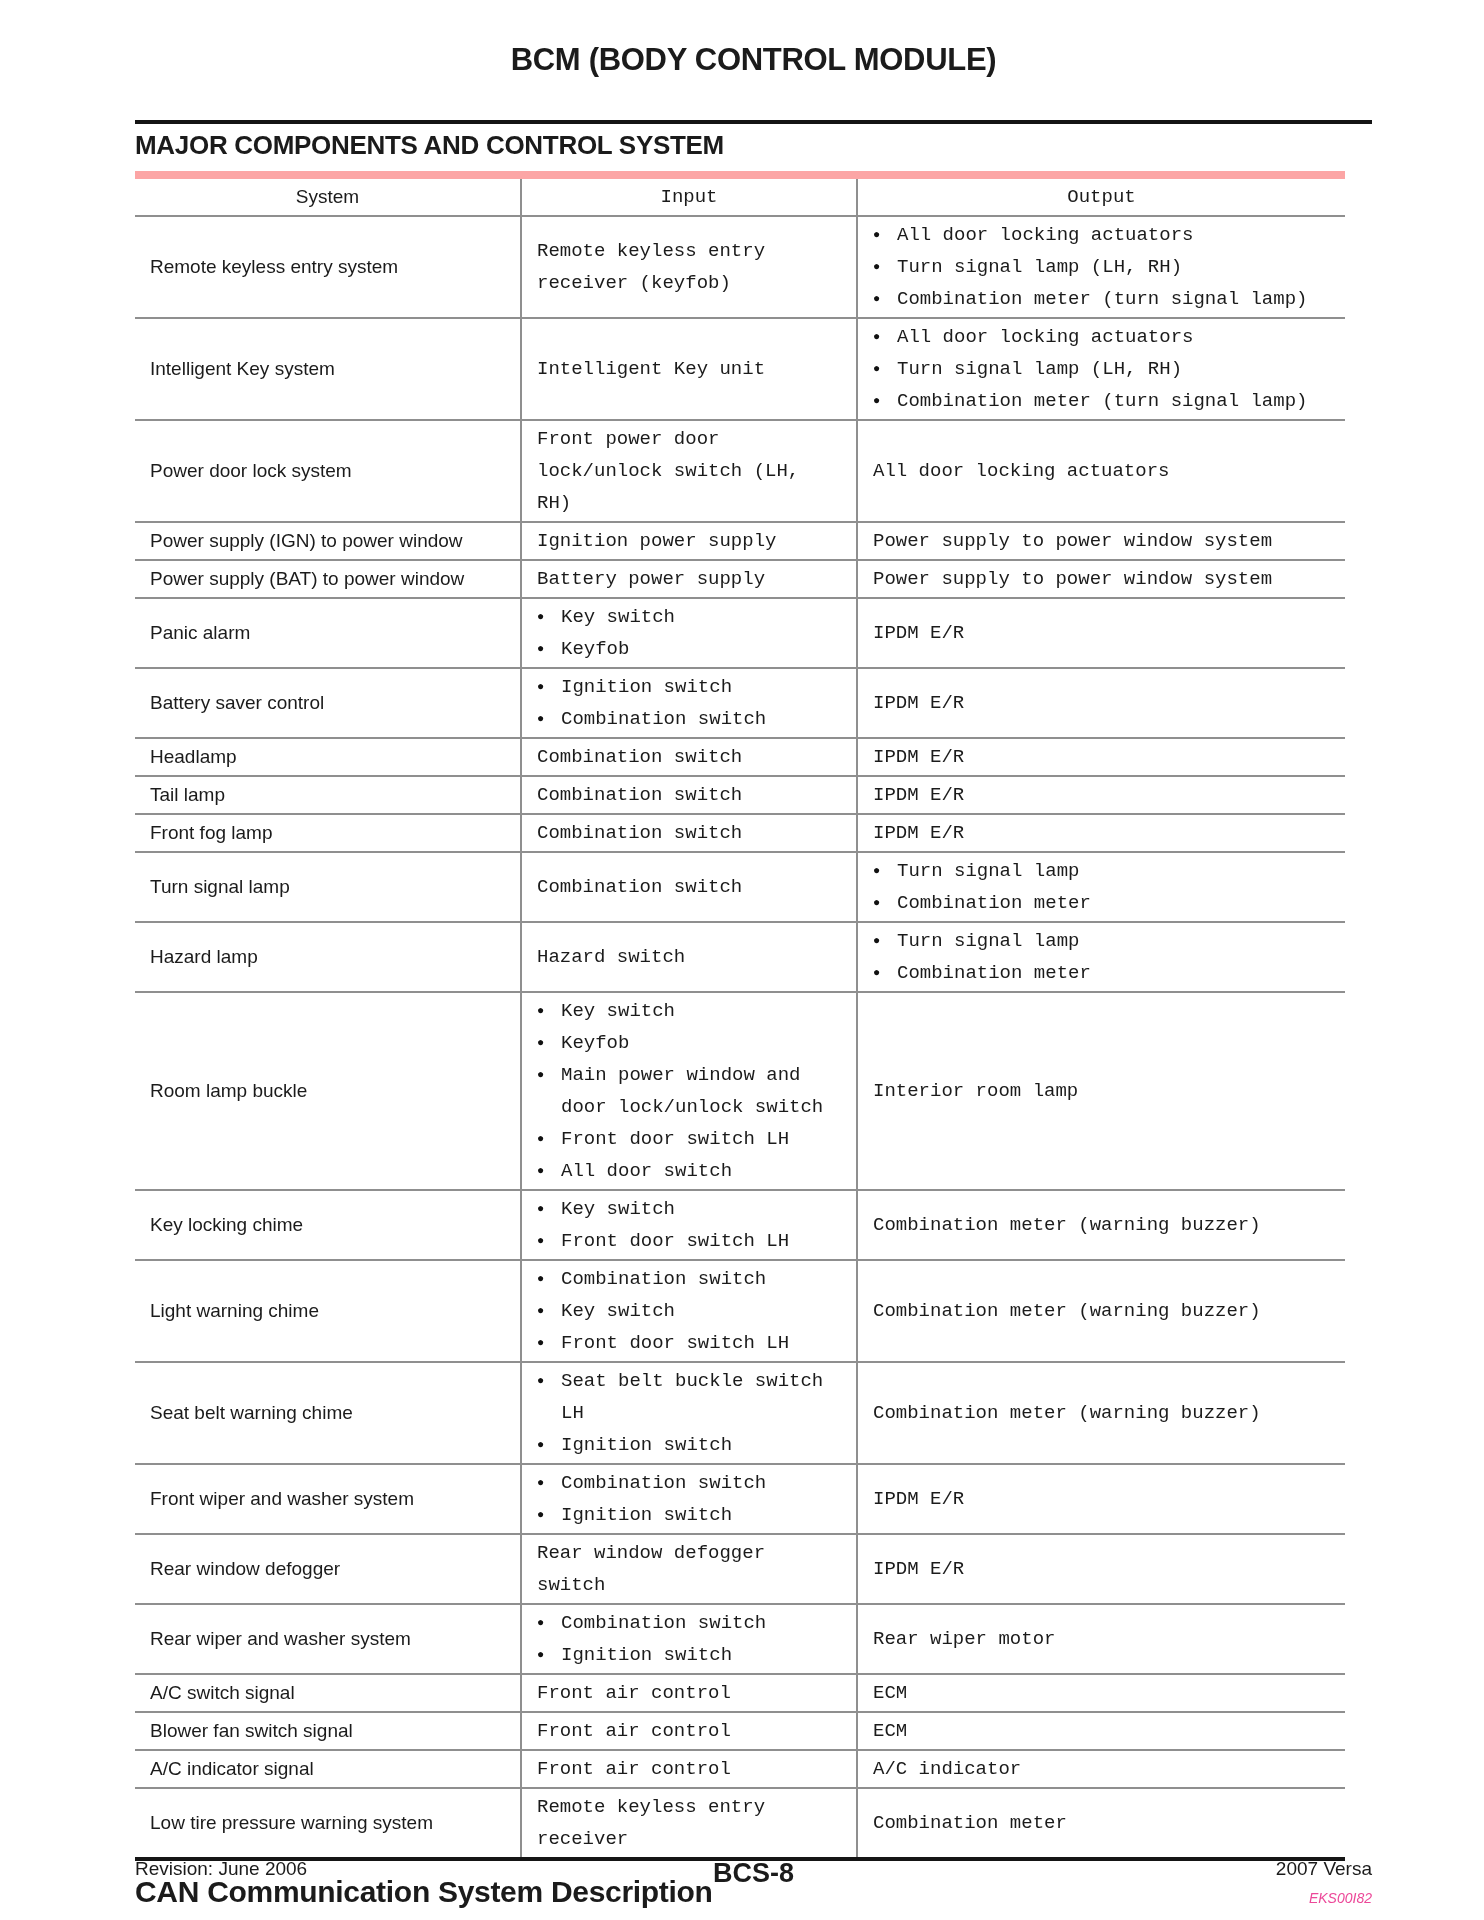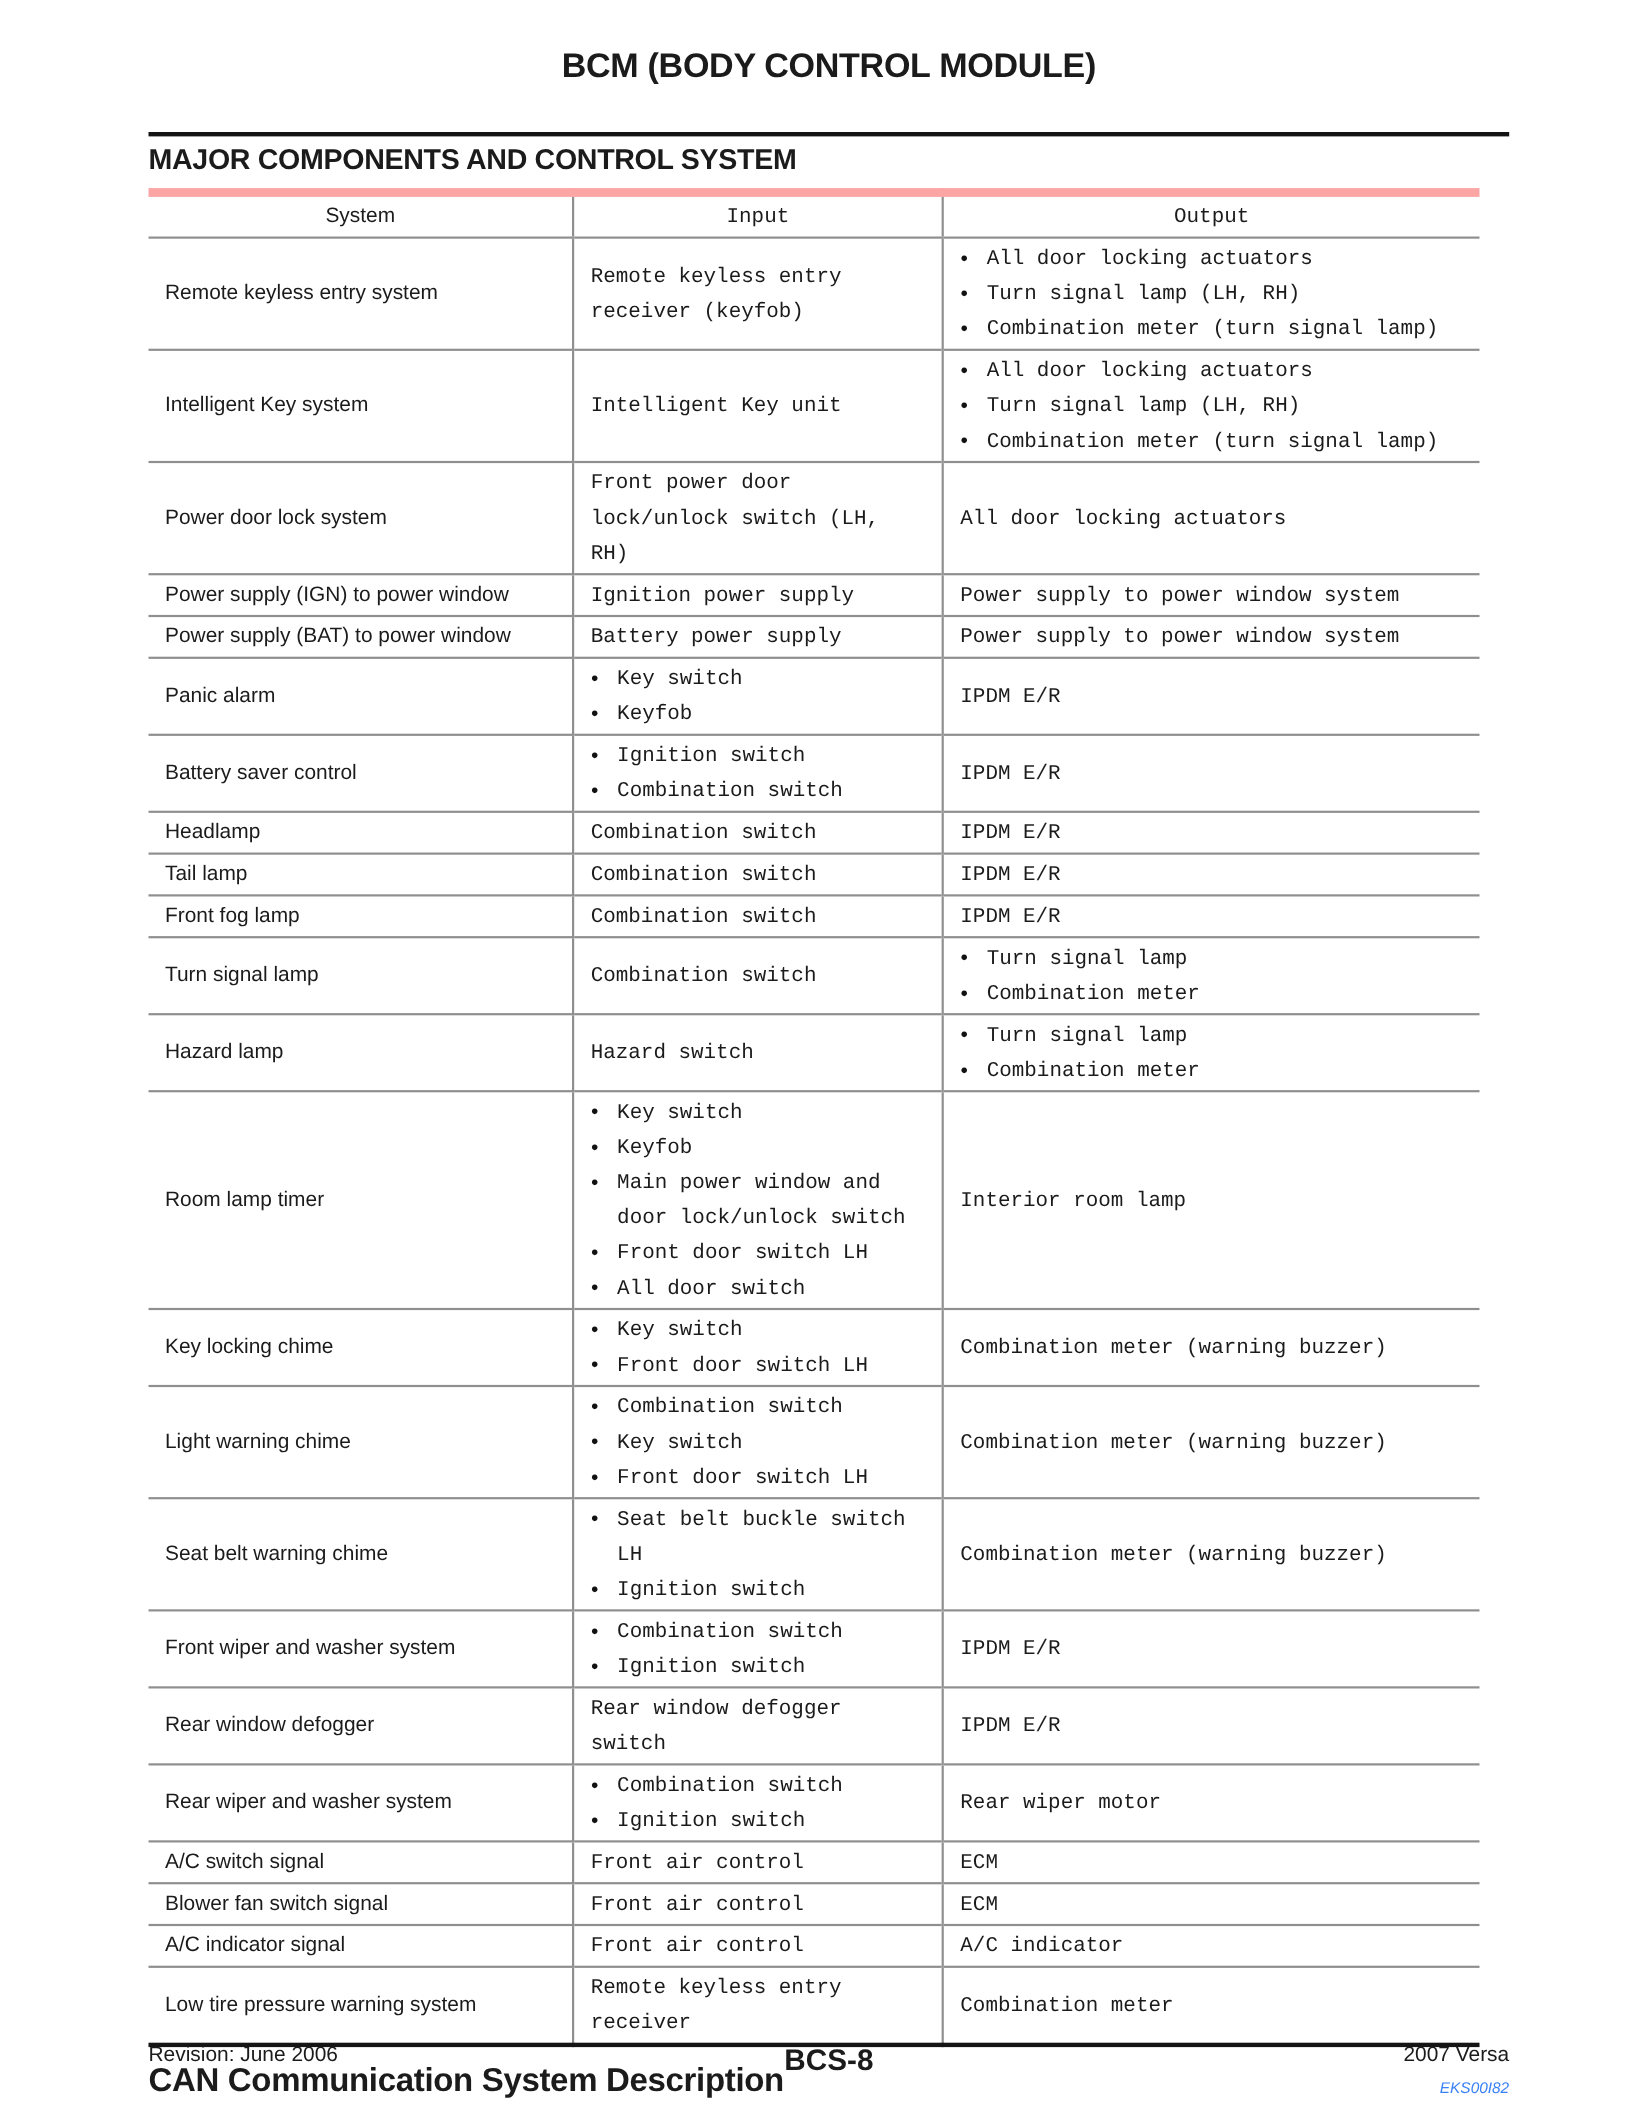--- a/index.html
+++ b/index.html
@@ -78,21 +78,21 @@
   }
   .can-heading {
     margin: 0;
     font-size: 30px;
     font-weight: bold;
     letter-spacing: -0.3px;
   }
   .section-code {
     font-size: 14px;
     font-style: italic;
-    color: #3b82f6;
+    color: #ec4899;
     margin-bottom: 3px;
   }
   .refer-line { margin-top: 16px; font-size: 20px; }
   .refer-line a {
     color: #00A900;
     text-decoration: underline;
     margin: 0 7px 0 7px;
   }
 
   .page-footer {
@@ -315,21 +315,21 @@
               <span class="bullet-text">Turn signal lamp</span>
             </div>
             <div class="bullet-line">
               <span class="bullet-dot">●</span>
               <span class="bullet-text">Combination meter</span>
             </div>
           </td>
         </tr>
         <tr>
           <td>
-            <div class="cell-line">Room lamp timer</div>
+            <div class="cell-line">Room lamp buckle</div>
           </td>
           <td>
             <div class="bullet-line">
               <span class="bullet-dot">●</span>
               <span class="bullet-text">Key switch</span>
             </div>
             <div class="bullet-line">
               <span class="bullet-dot">●</span>
               <span class="bullet-text">Keyfob</span>
             </div>

